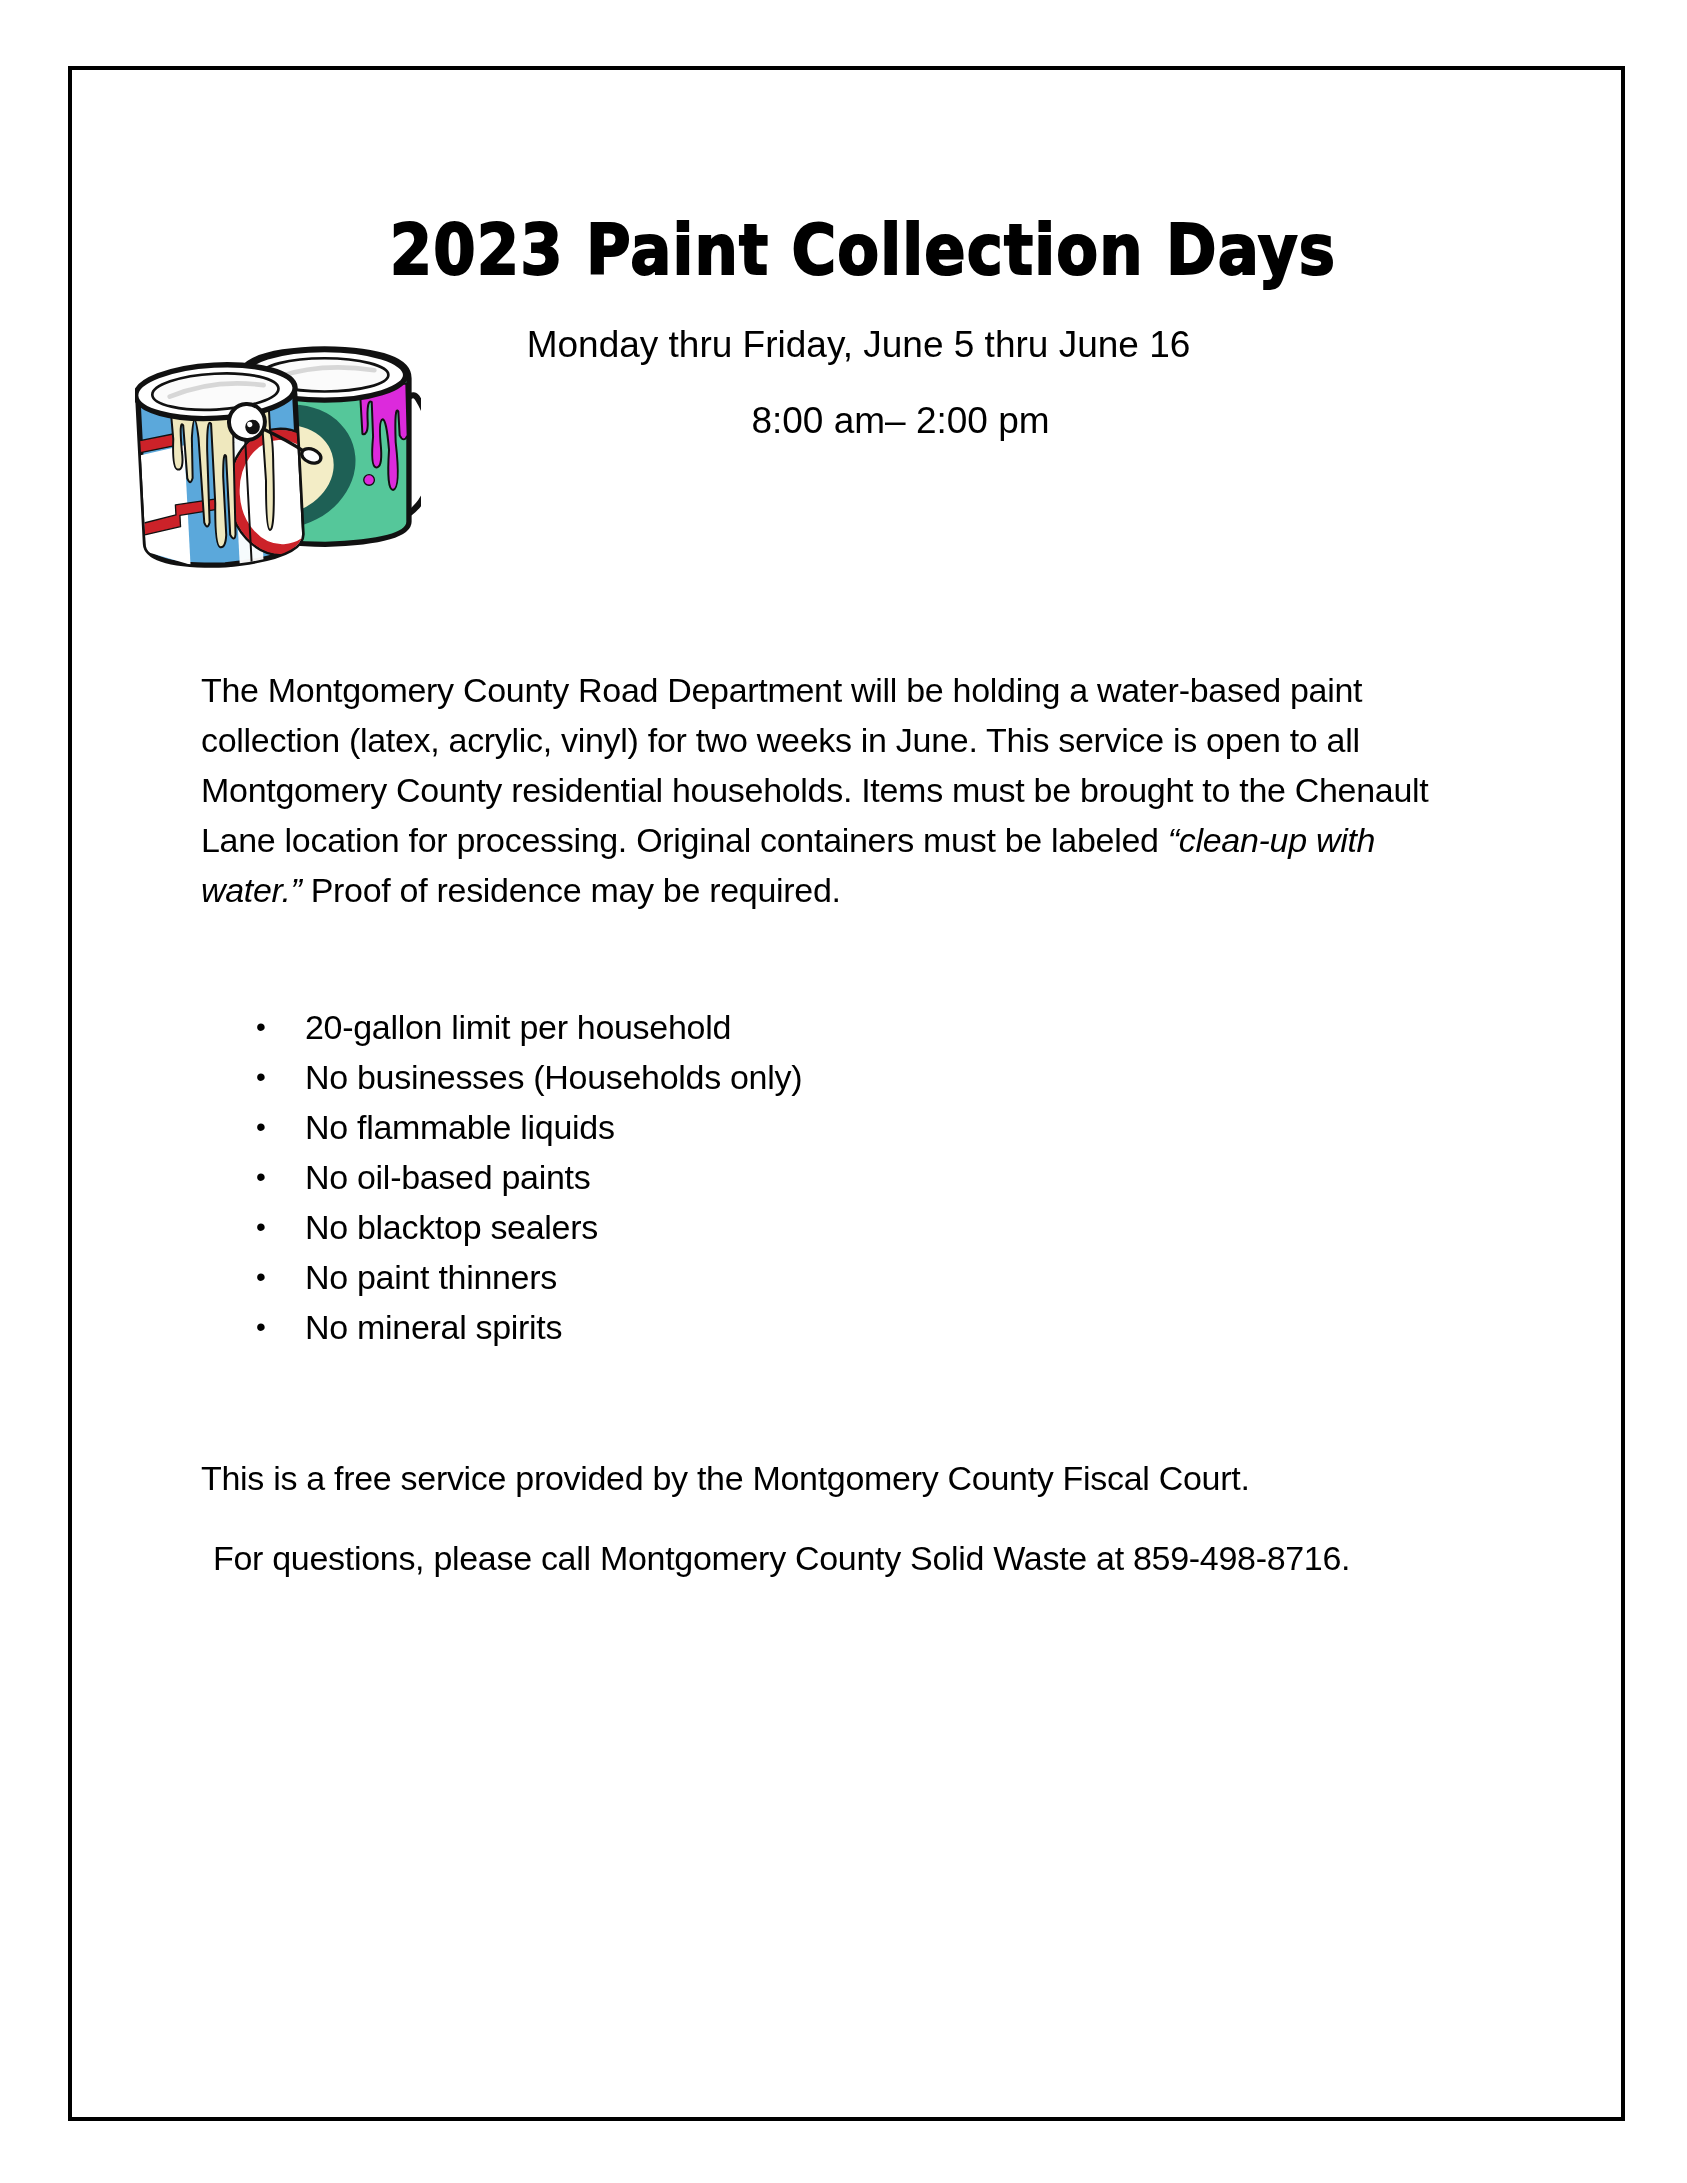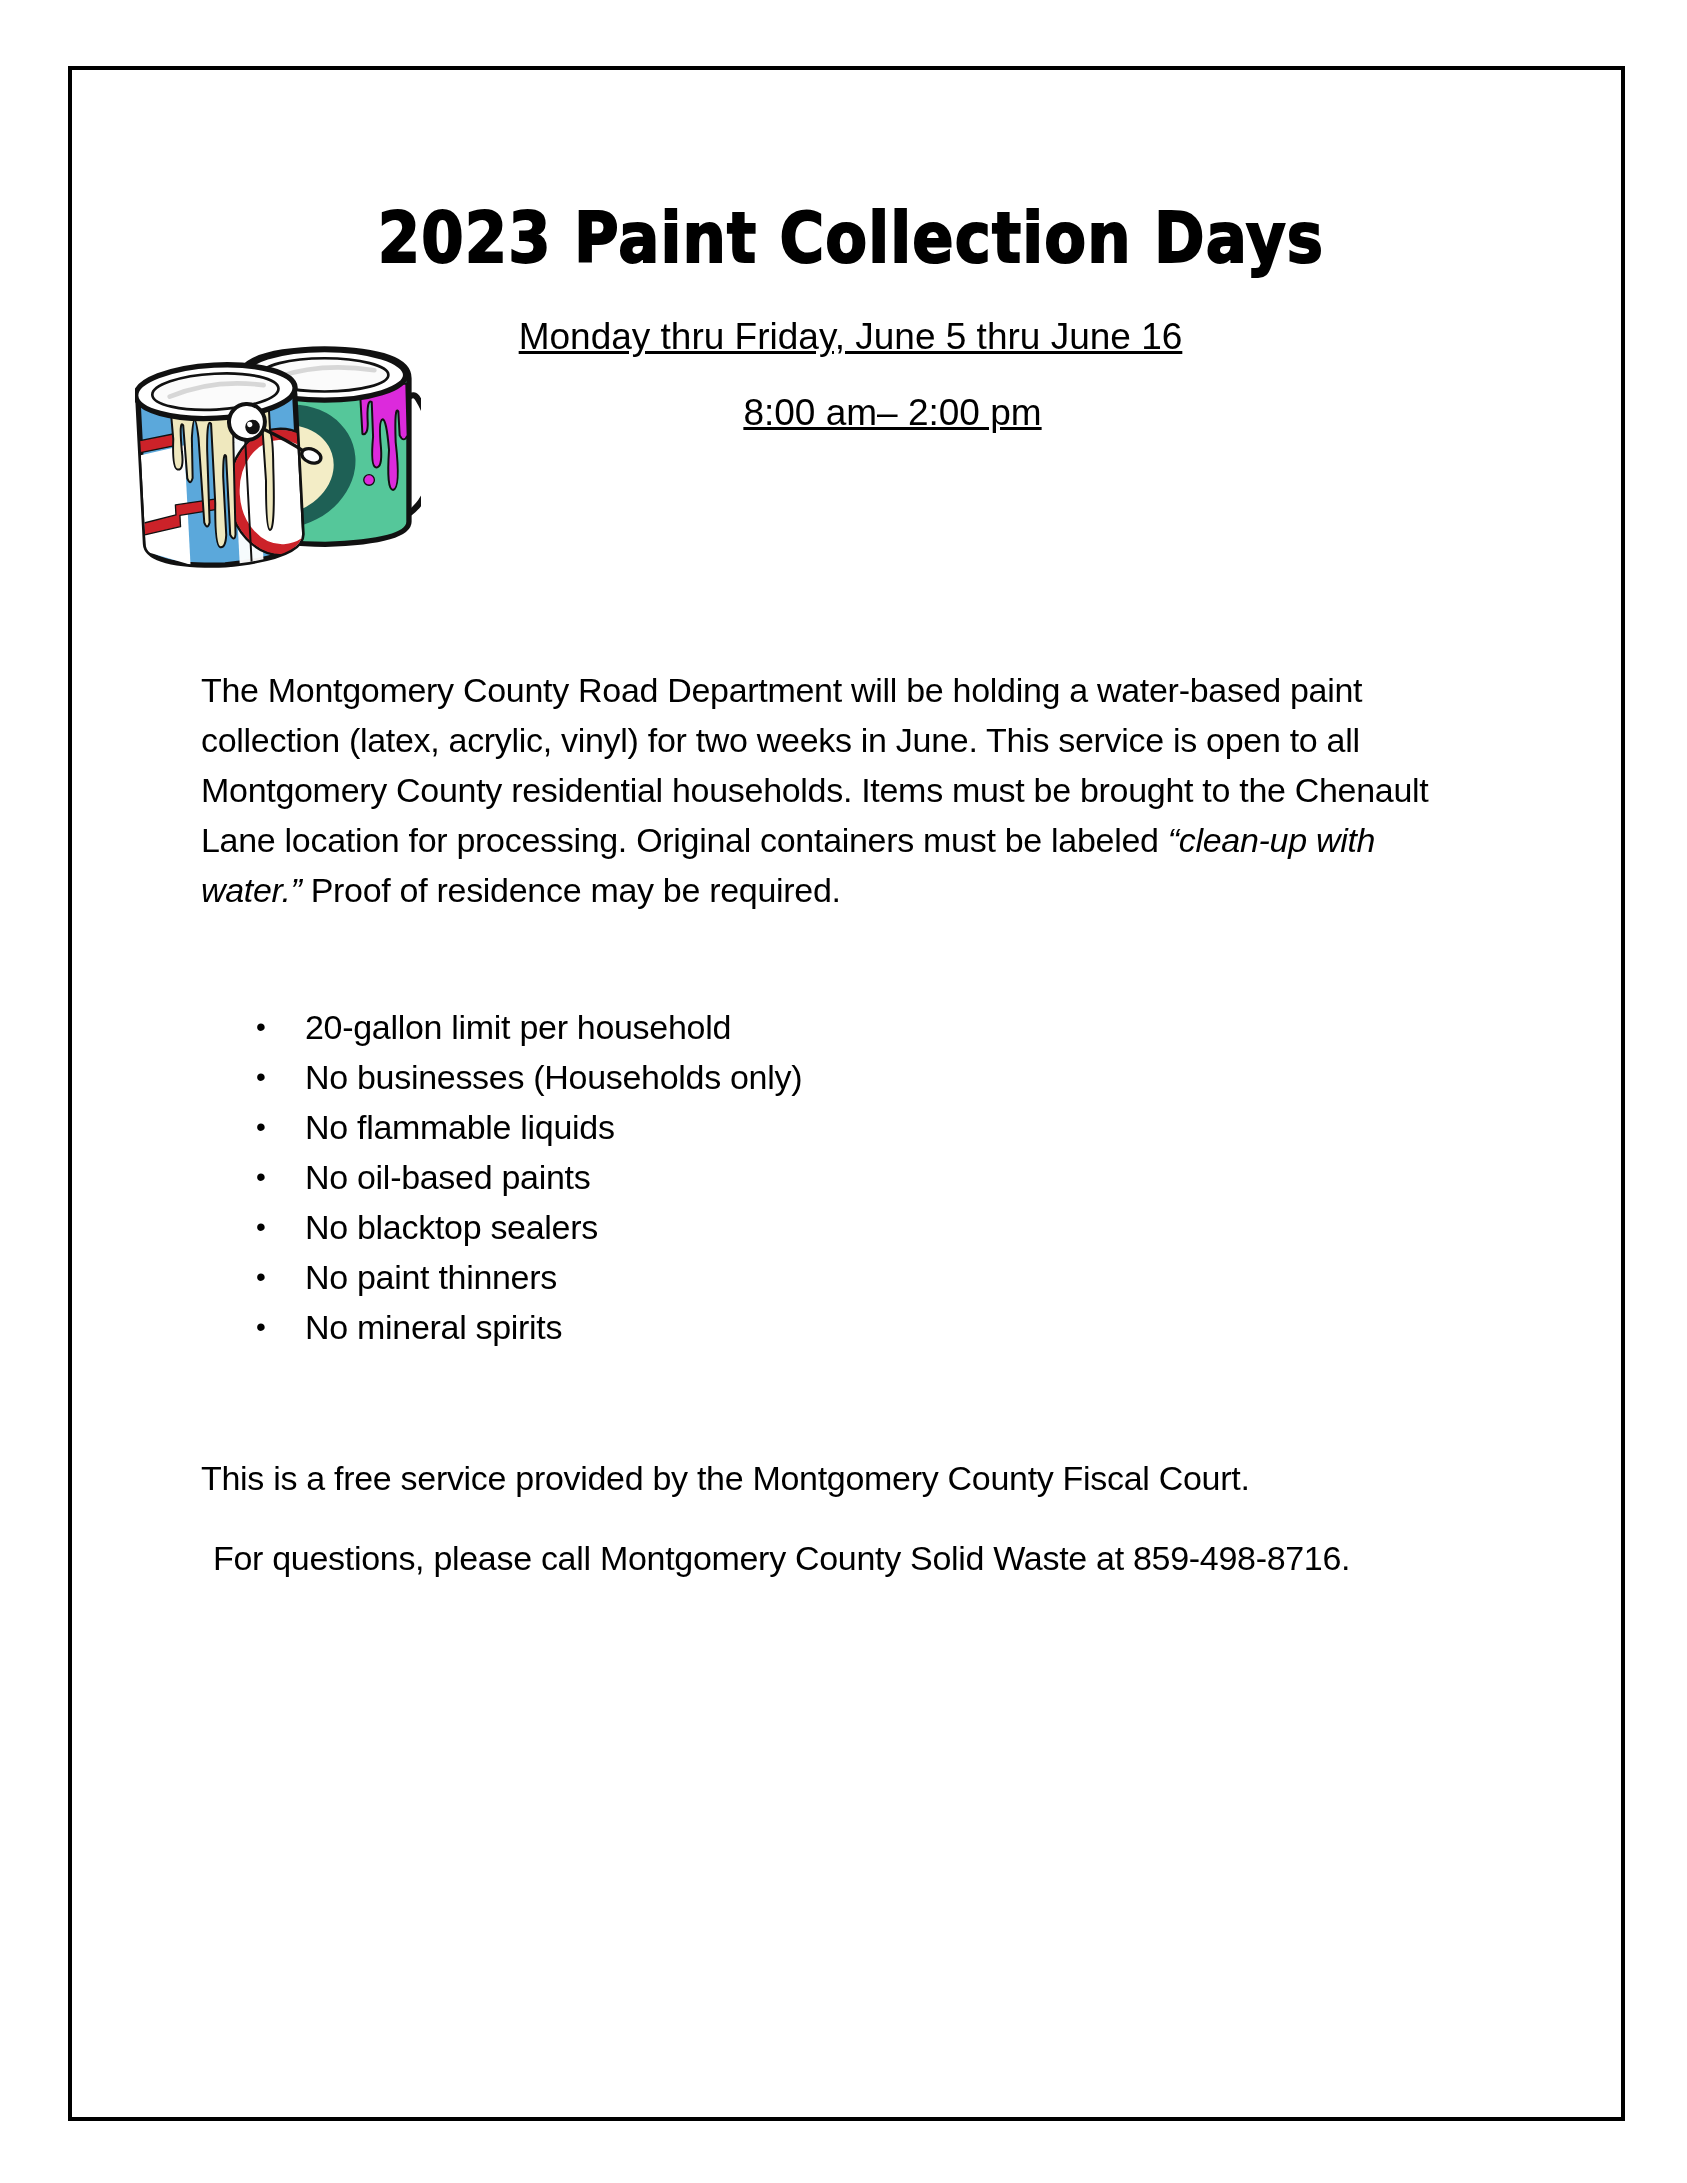--- a/index.html
+++ b/index.html
@@ -9,30 +9,30 @@
     -webkit-font-smoothing:antialiased;
   }
   .frame {
     position:absolute; left:68px; top:66px;
     width:1549px; height:2047px;
     border:4px solid #000; background:#fff;
   }
   .frame > * { position:absolute; }
 
   .title {
-    top:126px; left:0; width:100%; margin:4px;
+    top:126px; left:0; width:100%; margin:16px;
     text-align:center; font-size:70px; line-height:1.1;
     font-family:"DejaVu Sans", sans-serif; font-weight:bold;
   }
   .title-inner{
     display:inline-block; transform:scaleX(.87); transform-origin:center;
     letter-spacing:1.3px; -webkit-text-stroke:2px #000;
   }
 
-  .line { left:0; width:100%; text-align:center; margin:4px;text-decoration:underline; }
+  .line { left:0; width:100%; text-align:center; margin:12px; }
   .schedule   { top:242px; font-size:37px; }
   .hours      { top:318px; font-size:37px;padding-left:42px; }
   .department { top:392px; font-size:37px; }
   .address    { top:464px; font-size:30px; }
 
   .cans { left:63px; top:267px; width:286px; height:236px; }
 
   .intro {
     left:129px; top:595px; width:1254px; margin:0;
     font-size:34px; line-height:50px; letter-spacing:-0.3px;

